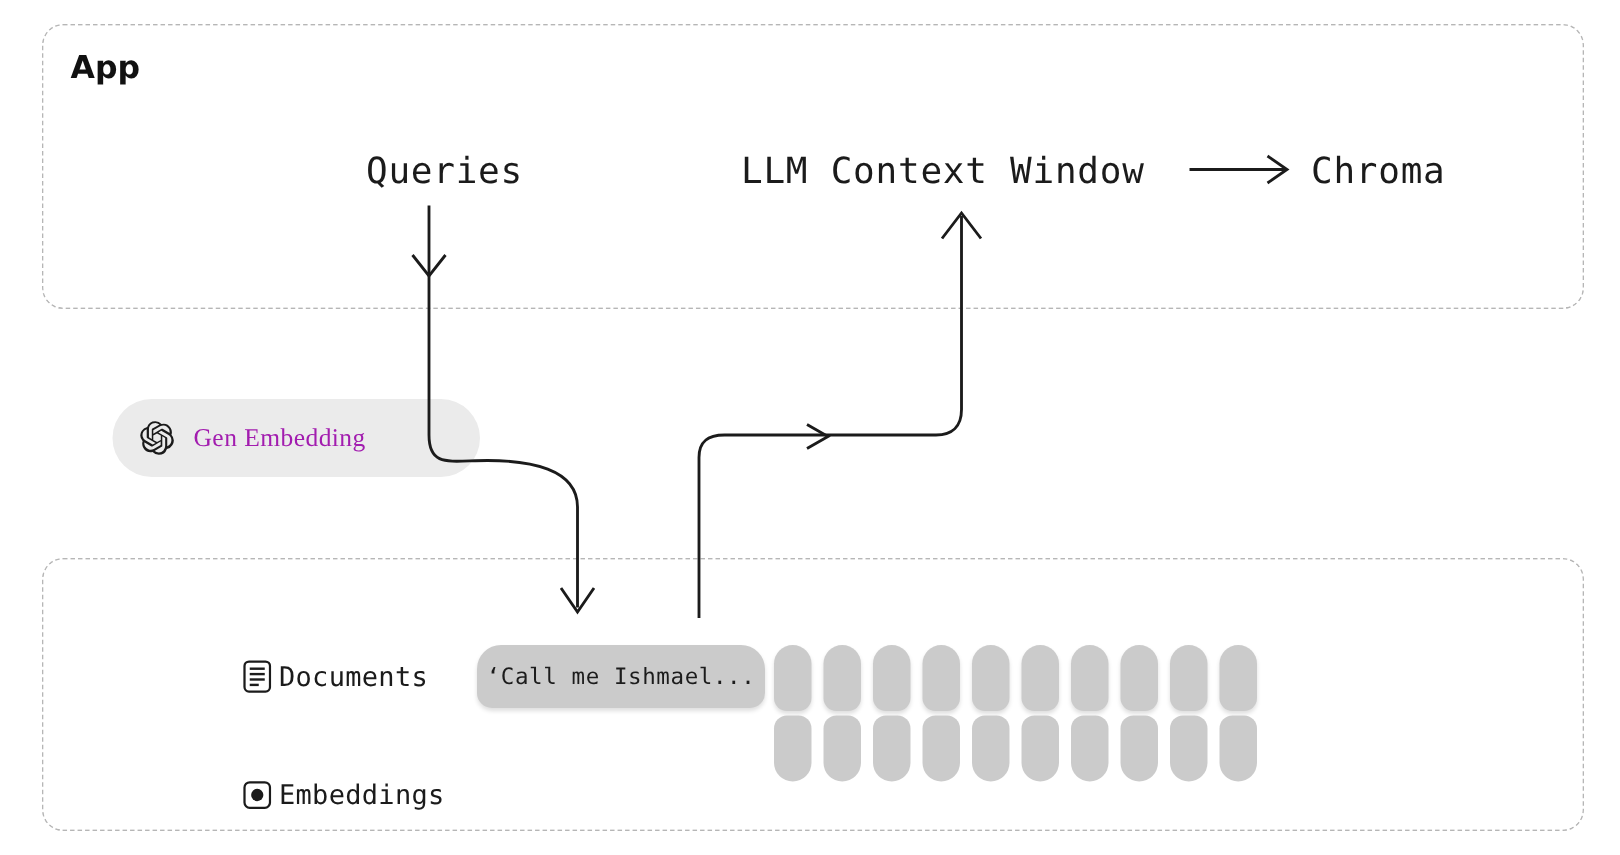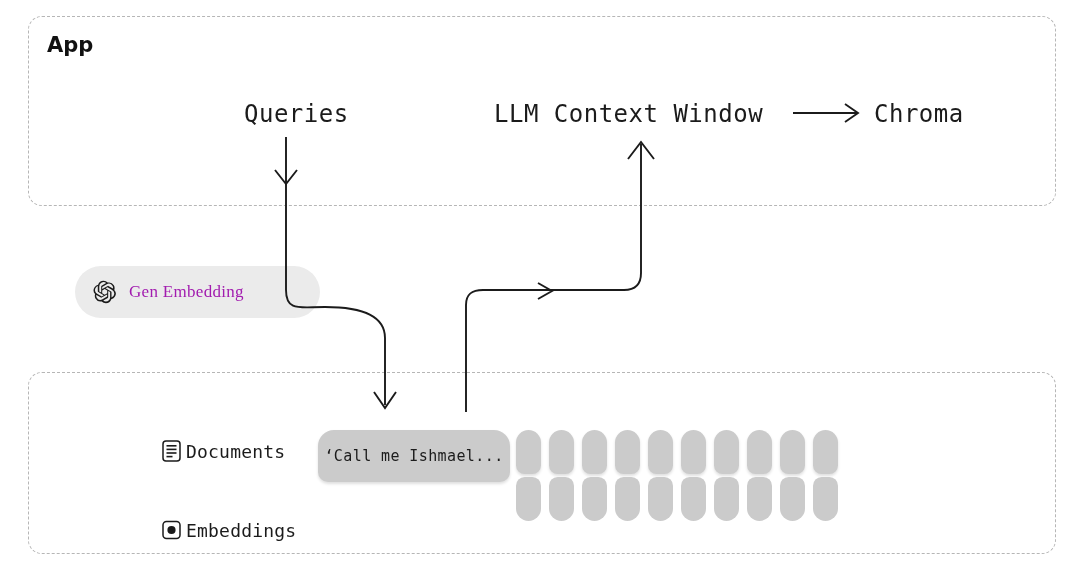--- a/index.html
+++ b/index.html
@@ -121,21 +121,21 @@
     color: #1b1b1b;
     white-space: nowrap;
     letter-spacing: 0.2px;
   }
   .row-icon { flex: 0 0 auto; width: 19px; height: 22px; display:block; }
 
   
   .value-pill {
     position: absolute;
     width: 192px;
-    height: 52px;
+    height: 42px;
     background: #cbcbcb;
     border-radius: 14px;
     display: flex;
     align-items: center;
     justify-content: center;
     box-sizing: border-box;
   }
   #documents-value-pill  { left: 318px; top: 430px; border-radius: 16px 16px 10px 10px; box-shadow: 0 2px 3px rgba(0,0,0,0.13); }
   #embeddings-value-pill { left: 318px; top: 477px; border-radius: 10px 10px 16px 16px; }
   .value-text {

